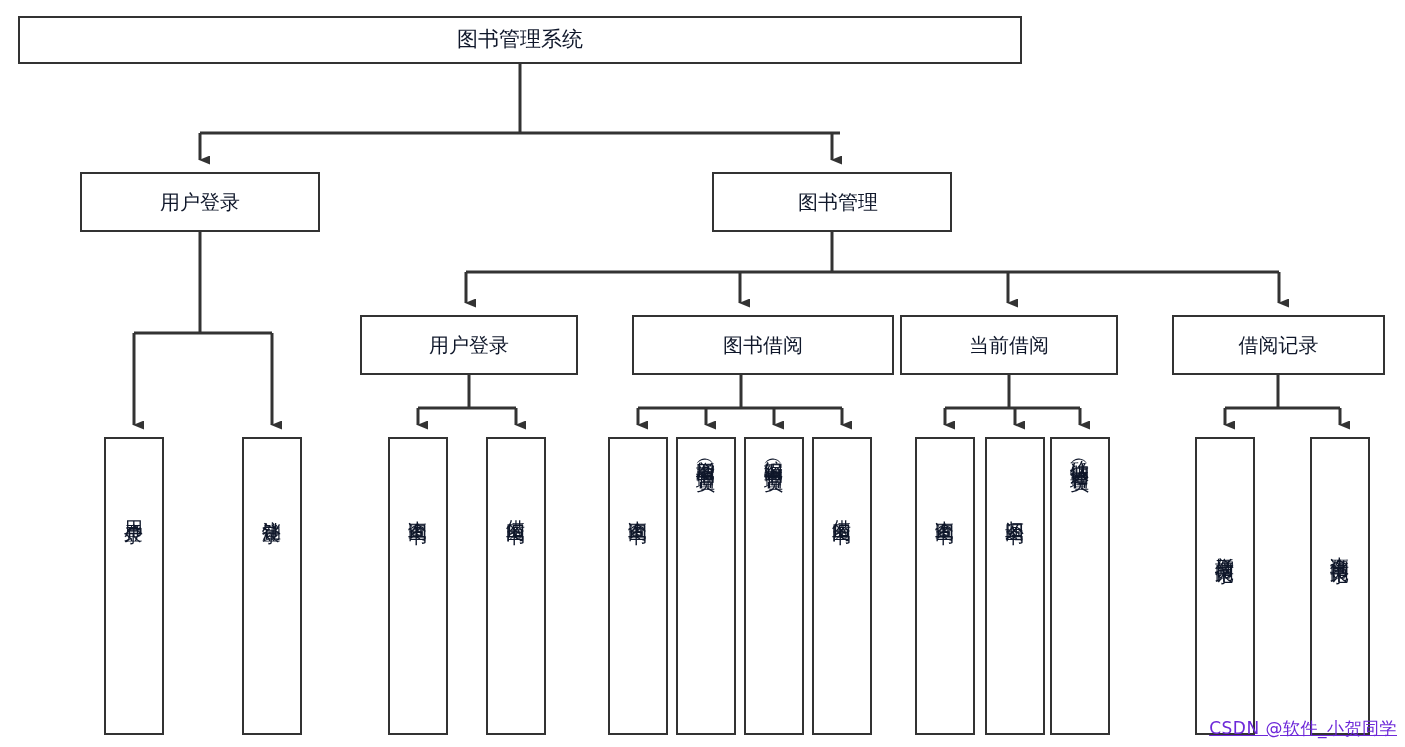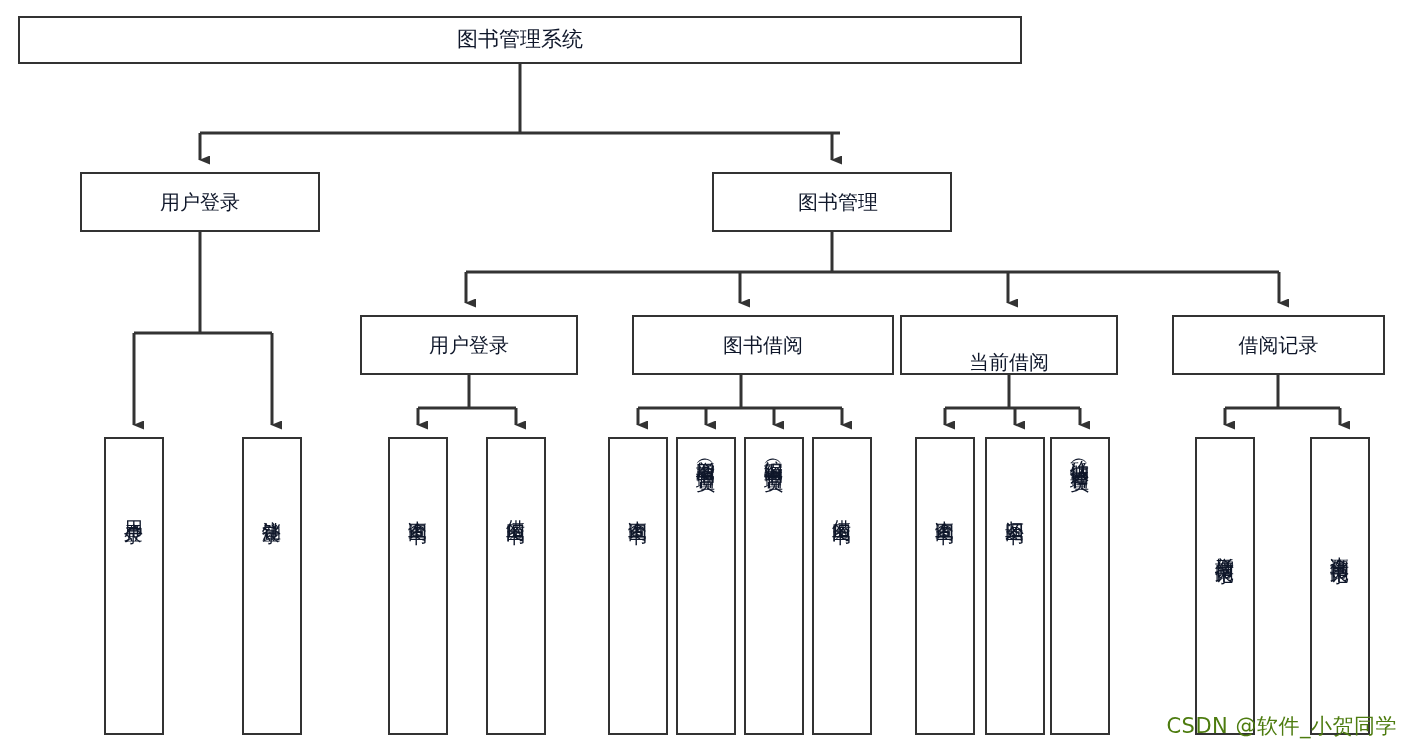--- a/index.html
+++ b/index.html
@@ -66,24 +66,25 @@
   .node-leaf.mid .label {
     margin-top: 60px;
   }
   .node-leaf.midxs .label {
     margin-top: 96px;
   }
   #watermark {
     position: absolute;
     right: 8px;
     bottom: 7px;
-    font-size: 21px;
-    color: #4d7c0f;
+    font-size: 17px;
+    color: #6d28d9;
     letter-spacing: 0.5px;
     white-space: nowrap;
+    text-decoration: underline;
   }
 </style>
 </head>
 <body>
 
 <div id="diagram-root">
 
   <svg id="edge-layer" viewBox="0 0 1405 747" width="1405" height="747" aria-hidden="true">
     <defs>
       <marker id="arrowhead" markerWidth="9" markerHeight="11" refX="4.5" refY="10" orient="auto" markerUnits="userSpaceOnUse">
@@ -144,21 +145,21 @@
       </div>
       <div class="node node-l2" style="left: 712px; top: 172px; width: 240px; height: 60px; padding-left: 12px;">
         <span class="label">图书管理</span>
       </div>
       <div class="node node-l3" style="left: 360px; top: 315px; width: 218px; height: 60px;">
         <span class="label">用户登录</span>
       </div>
       <div class="node node-l3" style="left: 632px; top: 315px; width: 262px; height: 60px;">
         <span class="label">图书借阅</span>
       </div>
-      <div class="node node-l3" style="left: 900px; top: 315px; width: 218px; height: 60px; align-items: flex-end;">
+      <div class="node node-l3" style="left: 900px; top: 315px; width: 218px; height: 60px;">
         <span class="label">当前借阅</span>
       </div>
       <div class="node node-l3" style="left: 1172px; top: 315px; width: 213px; height: 60px;">
         <span class="label">借阅记录</span>
       </div>
       <div class="node node-leaf mid" style="left: 104px; top: 437px; width: 60px; height: 298px;">
         <span class="label">用户登录</span>
       </div>
       <div class="node node-leaf mid" style="left: 242px; top: 437px; width: 60px; height: 298px;">
         <span class="label">注销登录</span>

